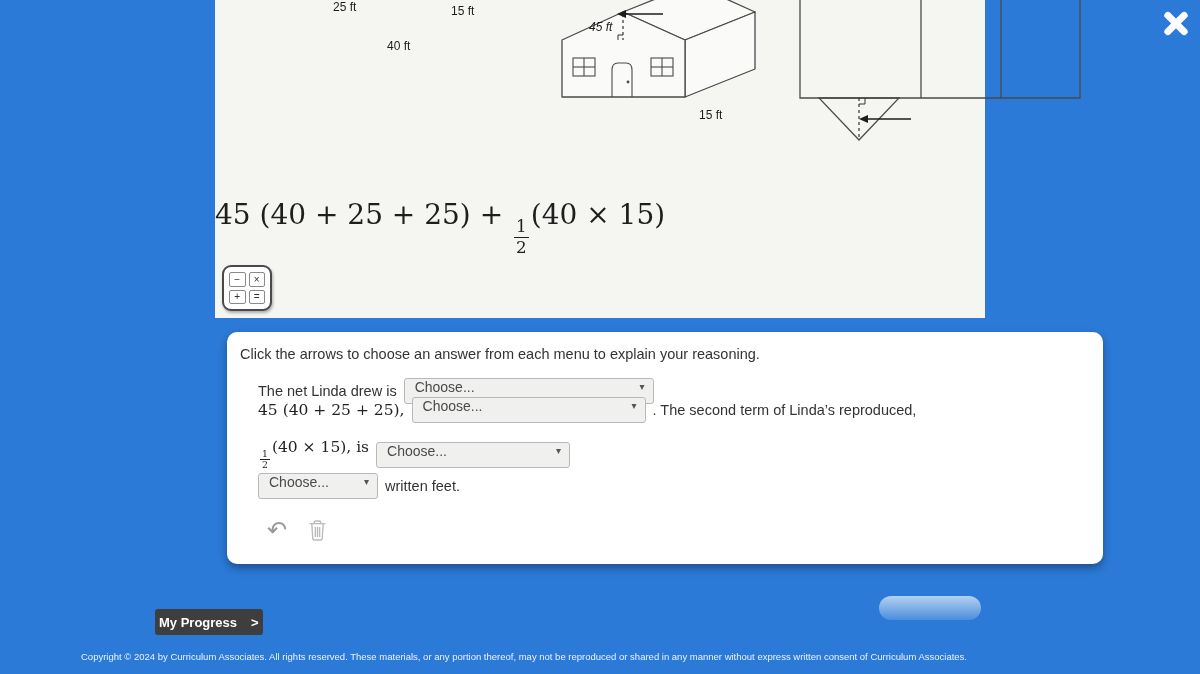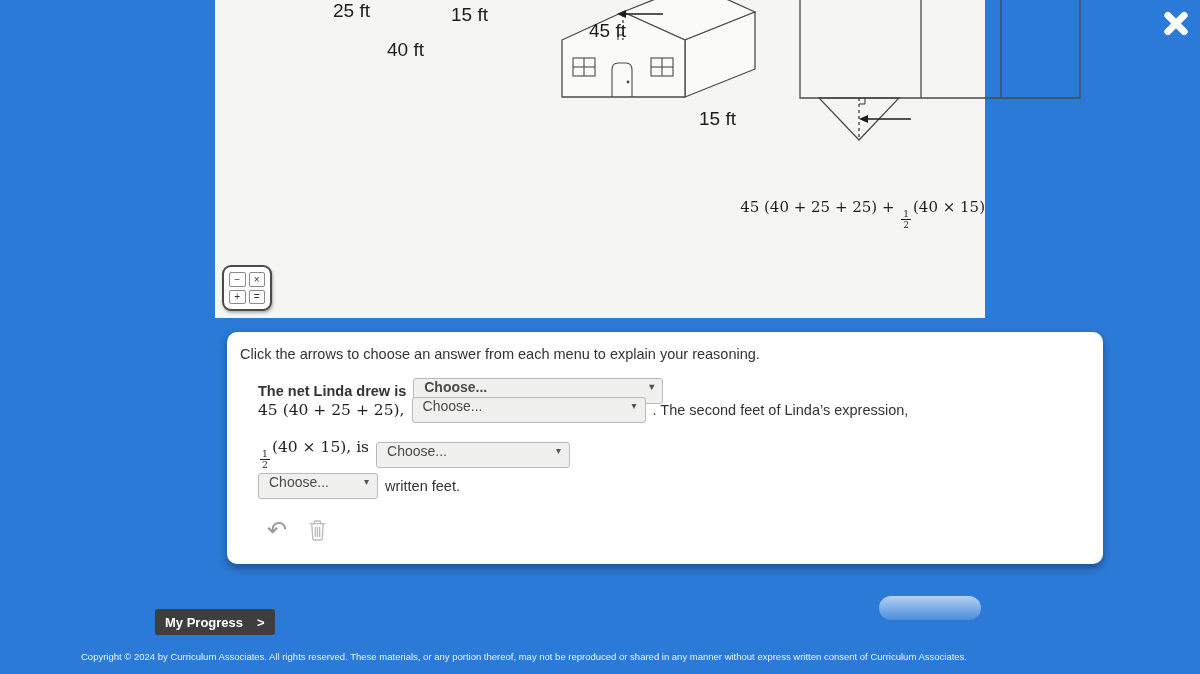--- a/index.html
+++ b/index.html
@@ -7,70 +7,70 @@
   body { font-family:"Liberation Sans", sans-serif; }
   .stage { position:relative; width:1200px; height:674px; background:#2b7ad7; overflow:hidden; }
 
   
   .panel { position:absolute; left:215px; top:0; width:770px; height:318px; background:#f5f5f2; }
 
   .figure-svg { position:absolute; }
   .house-svg { left:340px; top:0; width:210px; height:100px; }
   .net-svg   { left:584px; top:0; width:286px; height:146px; }
 
-  .fig-label { position:absolute; font-size:19px; color:#1d1d1d; white-space:nowrap; }
+  .fig-label { position:absolute; font-size:12px; color:#1d1d1d; white-space:nowrap; }
   .l-25   { left:333px; top:0px; }
   .l-15h  { left:451px; top:4px; }
   .l-40   { left:387px; top:39px; }
-  .l-45   { left:589px; top:20px; }
+  .l-45   { left:589px; top:20px;font-style:italic; }
   .l-15n  { left:699px; top:108px; }
 
   .expr-title { position:absolute; left:215px; top:173px; width:770px; text-align:center;
                 font-size:15px; color:#333; }
-  .expr { position:absolute; left:215px; top:198px; width:770px; text-align:right;
-          font-family:"DejaVu Serif", serif; font-size:15px; color:#1e1e1e; }
+  .expr { position:absolute; left:215px; top:198px; width:770px; text-align:left;
+          font-family:"DejaVu Serif", serif; font-size:28px; color:#1e1e1e; }
   .frac { display:inline-flex; flex-direction:column; align-items:center;
           font-size:0.6em; line-height:1.15; vertical-align:-0.5em; margin:0 2px; }
   .frac .num { border-bottom:1.2px solid currentColor; padding:0 2px; }
 
   
   .palette { position:absolute; left:222px; top:265px; width:50px; height:46px;
              background:#fff; border:2px solid #4a4a4a; border-radius:9px;
              box-shadow:1px 2px 3px rgba(0,0,0,.3);
              display:grid; grid-template-columns:1fr 1fr; gap:3px; padding:5px; }
   .palette .pbtn { border:1px solid #8a8a8a; border-radius:2px; background:#fff;
                    font-size:10px; color:#333; display:flex; align-items:center; justify-content:center;
                    cursor:pointer; }
 
   
   .card { position:absolute; left:227px; top:332px; width:876px; height:232px;
           background:#fff; border-radius:10px; box-shadow:0 4px 9px rgba(0,0,0,.35); }
   .instruction { position:absolute; left:13px; top:14px; font-size:14.5px; color:#333; }
   .qline { position:absolute; left:31px; display:flex; align-items:center; gap:7px;
            font-size:14.5px; color:#333; height:27px; white-space:nowrap; }
-  .qline.q1 { top:45px;font-weight:bold; }
+  .qline.q1 { top:45px; }
   .qline.q2 { top:64px;justify-content:flex-end; }
   .qline.q3 { top:109px; }
   .qline.q4 { top:140px; }
   .mathtext { font-family:"DejaVu Serif", serif; font-size:15.5px; color:#222; }
 
   .dd { height:26px; background:#f0f0ee; border:1px solid #b9b9b9; border-radius:3px;
         display:inline-flex; align-items:center; justify-content:space-between;
         padding:0 8px 8px 10px; font-size:14px; color:#4a4a4a; cursor:pointer; }
   .dd .caret { font-size:10px; color:#555; margin-left:8px; }
   .dd1 { width:250px; } .dd2 { width:234px; } .dd3 { width:194px; } .dd4 { width:120px; }
 
   .tools { position:absolute; left:40px; top:186px; display:flex; align-items:center; gap:22px; }
   .undo { font-size:24px; color:#9a9a9a; line-height:1; cursor:pointer; }
   .trash { cursor:pointer; display:block; }
 
   
   .my-progress { position:absolute; left:155px; top:609px; height:26px; background:#3e3e3e;
                  border-radius:3px; color:#fff; font-size:13px; font-weight:bold;
-                 display:flex; align-items:center; gap:14px; padding:0 10px; cursor:pointer; }
+                 display:flex; align-items:center; gap:14px; padding:0 4px; cursor:pointer; }
   .next-btn { position:absolute; left:879px; top:596px; width:102px; height:24px; border-radius:12px;
               background:linear-gradient(rgba(255,255,255,.65), rgba(255,255,255,.15)); }
   .copyright { position:absolute; left:0; top:651px; width:1048px; text-align:center;
                font-size:9.5px; color:#e9f2fd; }
 
   
   .close { position:absolute; left:1161px; top:8px; width:30px; height:30px; cursor:pointer; }
   .close .bar { position:absolute; left:0; top:11.5px; width:30px; height:7px;
                 background:#fff; border-radius:3.5px; }
   .close .bar.a { transform:rotate(45deg); }
@@ -151,21 +151,21 @@
         <span class="caret">▾</span>
       </span>
     </div>
 
     <div class="qline q2">
       <span class="mathtext">45 (40 + 25 + 25),</span>
       <span class="dd dd2">
         <span>Choose...</span>
         <span class="caret">▾</span>
       </span>
-      <span>. The second feet of Linda’s expression,</span>
+      <span>. The second term of Linda’s reproduced,</span>
     </div>
 
     <div class="qline q3">
       <span class="mathtext"><span class="frac">
             <span class="num">1</span>
             <span class="den">2</span>
           </span><span>(40 × 15)</span><span>, is</span></span>
       <span class="dd dd3">
         <span>Choose...</span>
         <span class="caret">▾</span>

